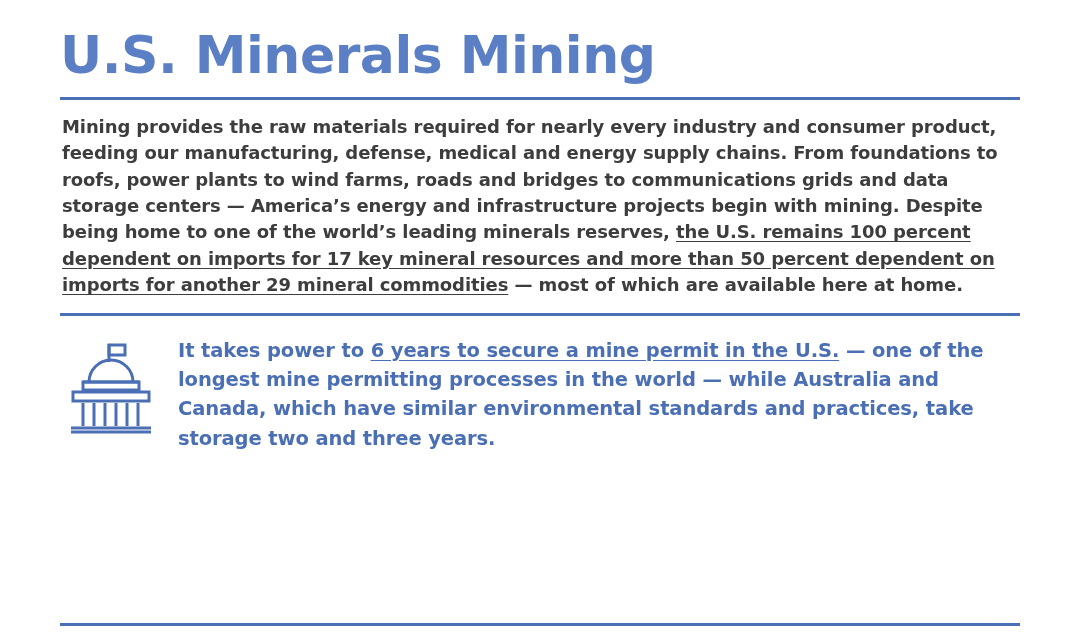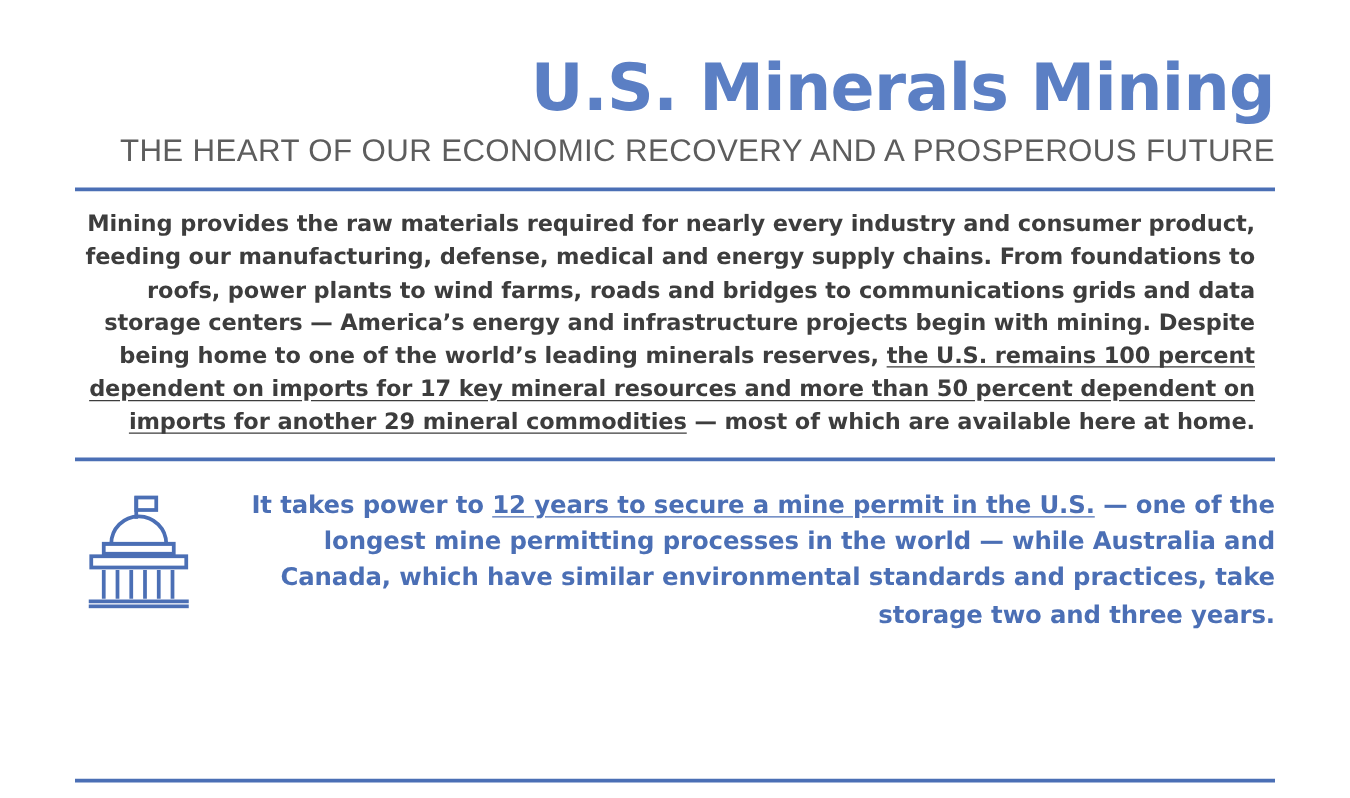--- a/index.html
+++ b/index.html
@@ -12,22 +12,21 @@
     height: 638px;
     font-family: "Liberation Sans", sans-serif;
     color: #3b3b3b;
     overflow: hidden;
   }
   .page {
     position: relative;
     width: 1080px;
     height: 638px;
     box-sizing: border-box;
-    padding: 16px 60px;
-    text-align: right;
+    padding: 0 60px;
   }
   .title {
     font-family: "DejaVu Sans", sans-serif;
     font-weight: bold;
     font-size: 52px;
     line-height: 1.05;
     color: #5b7fc4;
     letter-spacing: -0.5px;
     padding-top: 28px;
     margin: 0;
@@ -95,21 +94,20 @@
     background: #4b6fb5;
   }
 </style>
 </head>
 <body>
 
 <div class="page">
 
   <h1 class="title">U.S. Minerals Mining</h1>
 
-  <div class="subtitle">THE HEART OF OUR ECONOMIC RECOVERY AND A PROSPEROUS FUTURE</div>
 
   <div class="rule"></div>
 
   <p class="body-text"><span>Mining provides the raw materials required for nearly every industry and consumer product, feeding our manufacturing, defense, medical and energy supply chains. From foundations to roofs, power plants to wind farms, roads and bridges to communications grids and data storage centers — America’s energy and infrastructure projects begin with mining. Despite being home to one of the world’s leading minerals reserves, </span><span class="u">the U.S. remains 100 percent dependent on imports for 17 key mineral resources and more than 50 percent dependent on imports for another 29 mineral commodities</span><span> — most of which are available here at home.</span></p>
 
   <div class="rule thin"></div>
 
   <div class="callout">
     <div class="callout-icon">
       <svg width="100" height="92" viewBox="0 0 100 92" aria-hidden="true">
@@ -130,17 +128,17 @@
           <line x1="36" y1="61" x2="36" y2="84"></line>
           <line x1="47" y1="61" x2="47" y2="84"></line>
           <line x1="58" y1="61" x2="58" y2="84"></line>
           <line x1="69" y1="61" x2="69" y2="84"></line>
 
           <line x1="2" y1="86" x2="82" y2="86"></line>
           <line x1="2" y1="90" x2="82" y2="90"></line>
         </g>
       </svg>
     </div>
-    <div class="callout-text"><span>It takes power to </span><span class="u">12 years to secure a mine permit in the U.S.</span><span> — one of the longest mine permitting processes in the world — while Australia and Canada, which have similar environmental standards and practices, take storage two and three years.</span></div>
+    <div class="callout-text"><span>It takes power to </span><span class="u">6 years to secure a mine permit in the U.S.</span><span> — one of the longest mine permitting processes in the world — while Australia and Canada, which have similar environmental standards and practices, take storage two and three years.</span></div>
   </div>
 
   <div class="bottom-rule"></div>
 </div>
 
 </body></html>

